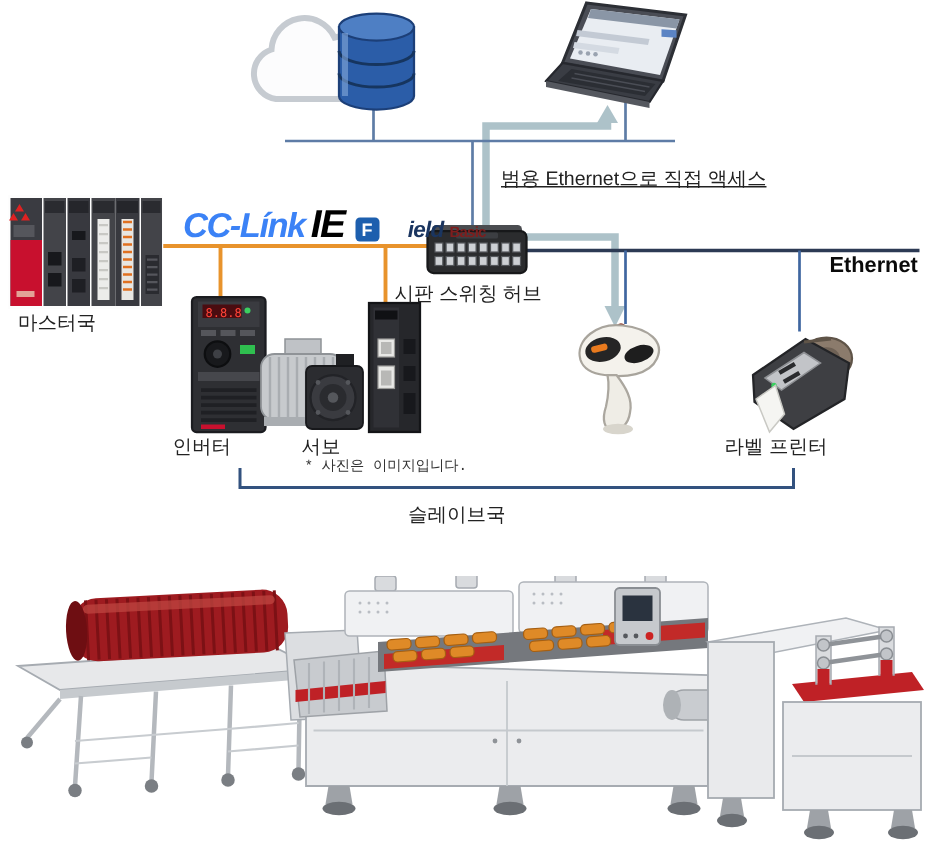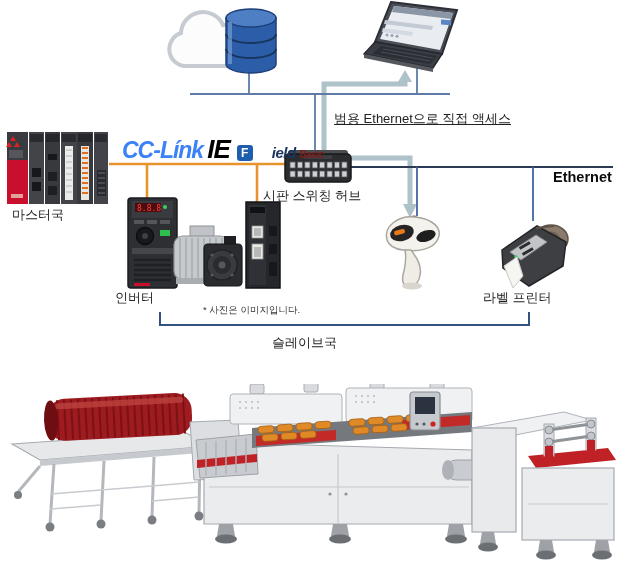--- a/index.html
+++ b/index.html
@@ -212,21 +212,22 @@
     <span class="fbox">F</span>
     <span class="ield">ield</span>
     <span class="basic">Basic</span>
   </div>
 
   <div class="label" style="left:334px;top:110px;text-decoration:underline;">범용 Ethernet으로 직접 액세스</div>
   <div class="eth-label" style="left:553px;top:145px;margin-top:24px;">Ethernet</div>
   <div class="label center" style="left:12px;top:206px;width:90px;">마스터국</div>
   <div class="label center" style="left:115px;top:289px;width:80px;">인버터</div>
   <div class="label" style="left:263px;top:187px;">시판 스위칭 허브</div>
-  <div class="note" style="left:203px;top:304px;">* 사진은 이미지입니다.</div>
+  <div class="label center" style="left:201px;top:289px;width:80px;">서보</div>
+  <div class="note" style="left:203px;top:304px;font-family:Liberation Mono, monospace;">* 사진은 이미지입니다.</div>
   <div class="label center" style="left:272px;top:334px;width:100px;">슬레이브국</div>
   <div class="label center" style="left:483px;top:289px;width:100px;">라벨 프린터</div>
 
   <svg class="abs" style="left:4px;top:384px;" width="612" height="190" viewBox="0 0 612 190">
 
     <g>
       <polygon points="8,60 180,48 208,62 36,76" fill="#E7E8EA" stroke="#A6ABB1" stroke-width="1.2"></polygon>
       <polygon points="36,76 208,62 208,68 36,82" fill="#C6CACE"></polygon>
       <path d="M36,82 L14,108" stroke="#B4B8BD" stroke-width="3"></path>
       <path d="M50,80 L46,140 M100,77 L97,137 M150,73 L148,133 M196,69 L195,129 M206,68 L206,126" stroke="#B4B8BD" stroke-width="3"></path>

